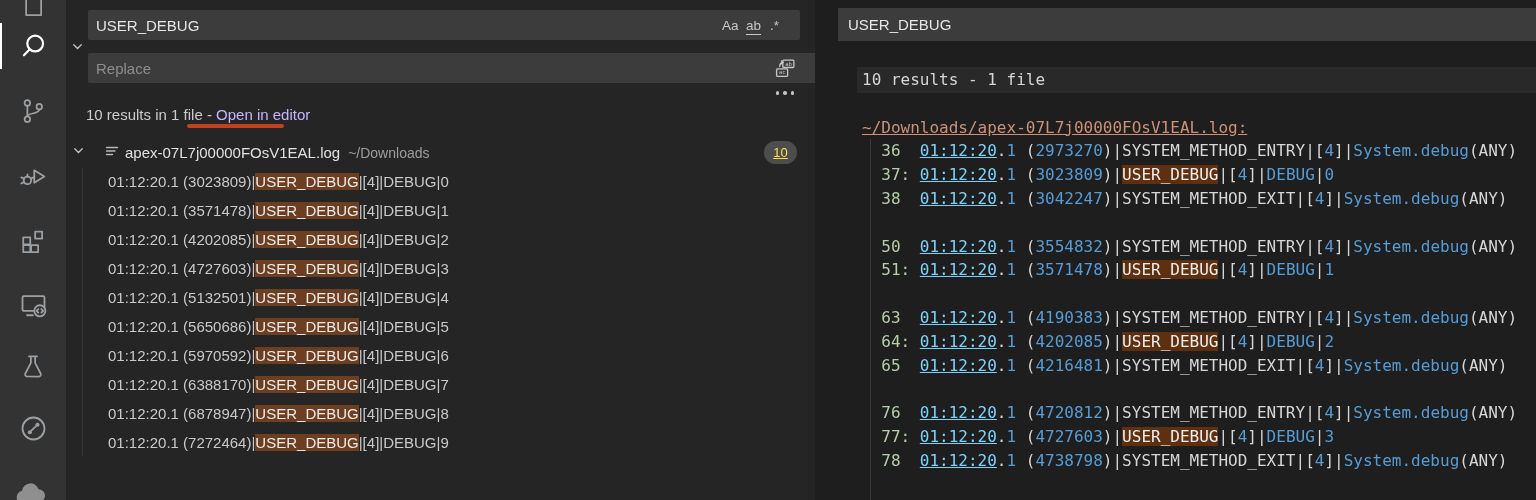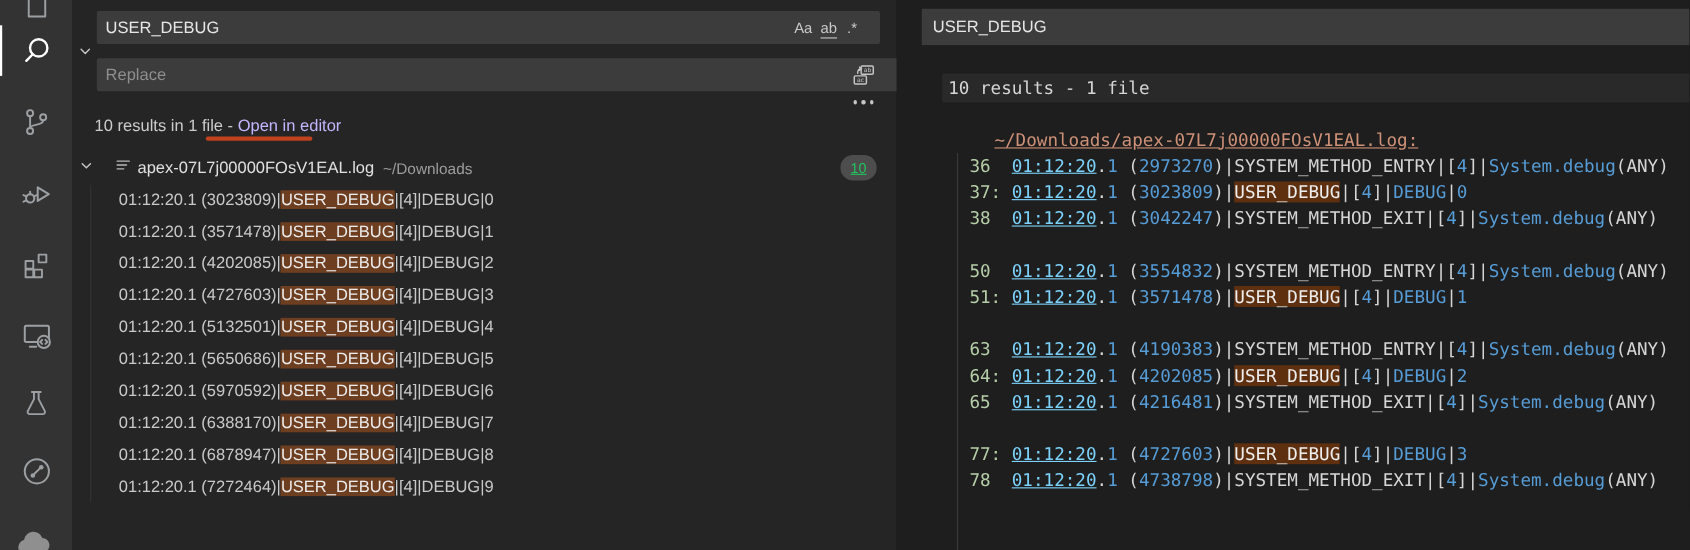--- a/index.html
+++ b/index.html
@@ -41,21 +41,21 @@
   #open-in-editor { color:#c4b5fd; cursor:pointer;margin-top:16px; }
   #annotation-underline { position:absolute; left:121px; top:124px; width:97px; height:4px; background:#c0421f; border-radius:2px; }
 
   #file-row { position:absolute; left:0; top:138px; width:749px; height:29px; display:flex; align-items:center; cursor:pointer; }
   #file-chevron { margin-left:5px; width:16px; }
   #file-icon { margin-left:17px; }
   #file-name { margin-left:5px; font-size:15px; color:#e0e0e0; }
   #file-dir { margin-left:8px; font-size:14px; color:#9d9d9d; }
   #file-badge {
     position:absolute; right:18px; top:3px; min-width:33px; height:23px; padding:0 8px;
-    background:#4d4d4d; border-radius:12px; color:#22c55e; font-size:13px;
+    background:#4d4d4d; border-radius:12px; color:#fde047; font-size:13px;
     display:flex; align-items:center; justify-content:center;text-decoration:underline;
   }
 
   #tree-guide { position:absolute; left:16px; top:168px; width:1px; height:288px; background:rgba(255,255,255,0.07); }
   #results-list { position:absolute; left:0; top:167px; width:749px; }
   .result-row { height:29px; line-height:29px; padding-left:42px; font-size:15px; color:#c9c9c9; white-space:pre; cursor:pointer; }
   .match-hl { background:#6e3e20; color:#ececec; }
 
   
   #editor { position:absolute; left:815px; top:0; width:721px; height:500px; background:#1e1e1e; }
@@ -67,21 +67,21 @@
     position:absolute; left:47px; top:68px; width:674px;
     font-family:"DejaVu Sans Mono","Liberation Mono",monospace; font-size:16px;
   }
   .eline { height:23.8px; line-height:23.8px; white-space:pre; }
   .line-hl { background:rgba(255,255,255,0.05); box-shadow:0 -1px 0 rgba(255,255,255,0.055), 0 1px 0 rgba(255,255,255,0.055); margin-left:-5px; padding-left:5px; }
   .gutter { color:#b5cea8; }
   .tok-f { color:#d6d6d6; }
   .tok-g { color:#7dd3fc;text-decoration:underline; }
   .tok-b { color:#569cd6; }
   .tok-m { background:#5f3010; color:#eeeeee; }
-  .tok-p { color:#ce9178; text-decoration:underline; cursor:pointer;margin-left:42px; }
+  .tok-p { color:#ce9178; text-decoration:underline; cursor:pointer; }
 </style>
 </head>
 <body>
 
 <div id="activitybar">
   <div id="active-indicator"></div>
 
   <div class="ab-icon" style="top:-10px;">
     <svg width="30" height="30" viewBox="0 0 24 24">
         <path d="M6.5 4 h8 l4 4 v12 h-12 z"></path>
@@ -236,16 +236,17 @@
       <div class="eline"><span class="gutter">  37: </span><span class="tok-g">01:12:20</span><span class="tok-f">.</span><span class="tok-b">1</span><span class="tok-f"> (</span><span class="tok-b">3023809</span><span class="tok-f">)|</span><span class="tok-m">USER_DEBUG</span><span class="tok-f">|[</span><span class="tok-b">4</span><span class="tok-f">]|</span><span class="tok-b">DEBUG</span><span class="tok-f">|</span><span class="tok-b">0</span></div>
       <div class="eline"><span class="gutter">  38  </span><span class="tok-g">01:12:20</span><span class="tok-f">.</span><span class="tok-b">1</span><span class="tok-f"> (</span><span class="tok-b">3042247</span><span class="tok-f">)|SYSTEM_METHOD_EXIT|[</span><span class="tok-b">4</span><span class="tok-f">]|</span><span class="tok-b">System.debug</span><span class="tok-f">(ANY)</span></div>
       <div class="eline"></div>
       <div class="eline"><span class="gutter">  50  </span><span class="tok-g">01:12:20</span><span class="tok-f">.</span><span class="tok-b">1</span><span class="tok-f"> (</span><span class="tok-b">3554832</span><span class="tok-f">)|SYSTEM_METHOD_ENTRY|[</span><span class="tok-b">4</span><span class="tok-f">]|</span><span class="tok-b">System.debug</span><span class="tok-f">(ANY)</span></div>
       <div class="eline"><span class="gutter">  51: </span><span class="tok-g">01:12:20</span><span class="tok-f">.</span><span class="tok-b">1</span><span class="tok-f"> (</span><span class="tok-b">3571478</span><span class="tok-f">)|</span><span class="tok-m">USER_DEBUG</span><span class="tok-f">|[</span><span class="tok-b">4</span><span class="tok-f">]|</span><span class="tok-b">DEBUG</span><span class="tok-f">|</span><span class="tok-b">1</span></div>
       <div class="eline"></div>
       <div class="eline"><span class="gutter">  63  </span><span class="tok-g">01:12:20</span><span class="tok-f">.</span><span class="tok-b">1</span><span class="tok-f"> (</span><span class="tok-b">4190383</span><span class="tok-f">)|SYSTEM_METHOD_ENTRY|[</span><span class="tok-b">4</span><span class="tok-f">]|</span><span class="tok-b">System.debug</span><span class="tok-f">(ANY)</span></div>
       <div class="eline"><span class="gutter">  64: </span><span class="tok-g">01:12:20</span><span class="tok-f">.</span><span class="tok-b">1</span><span class="tok-f"> (</span><span class="tok-b">4202085</span><span class="tok-f">)|</span><span class="tok-m">USER_DEBUG</span><span class="tok-f">|[</span><span class="tok-b">4</span><span class="tok-f">]|</span><span class="tok-b">DEBUG</span><span class="tok-f">|</span><span class="tok-b">2</span></div>
       <div class="eline"><span class="gutter">  65  </span><span class="tok-g">01:12:20</span><span class="tok-f">.</span><span class="tok-b">1</span><span class="tok-f"> (</span><span class="tok-b">4216481</span><span class="tok-f">)|SYSTEM_METHOD_EXIT|[</span><span class="tok-b">4</span><span class="tok-f">]|</span><span class="tok-b">System.debug</span><span class="tok-f">(ANY)</span></div>
       <div class="eline"></div>
+      <div class="eline"><span class="gutter">  76  </span><span class="tok-g">01:12:20</span><span class="tok-f">.</span><span class="tok-b">1</span><span class="tok-f"> (</span><span class="tok-b">4720812</span><span class="tok-f">)|SYSTEM_METHOD_ENTRY|[</span><span class="tok-b">4</span><span class="tok-f">]|</span><span class="tok-b">System.debug</span><span class="tok-f">(ANY)</span></div>
       <div class="eline"><span class="gutter">  77: </span><span class="tok-g">01:12:20</span><span class="tok-f">.</span><span class="tok-b">1</span><span class="tok-f"> (</span><span class="tok-b">4727603</span><span class="tok-f">)|</span><span class="tok-m">USER_DEBUG</span><span class="tok-f">|[</span><span class="tok-b">4</span><span class="tok-f">]|</span><span class="tok-b">DEBUG</span><span class="tok-f">|</span><span class="tok-b">3</span></div>
       <div class="eline"><span class="gutter">  78  </span><span class="tok-g">01:12:20</span><span class="tok-f">.</span><span class="tok-b">1</span><span class="tok-f"> (</span><span class="tok-b">4738798</span><span class="tok-f">)|SYSTEM_METHOD_EXIT|[</span><span class="tok-b">4</span><span class="tok-f">]|</span><span class="tok-b">System.debug</span><span class="tok-f">(ANY)</span></div>
     </div>
 </div>
 
 </body></html>

